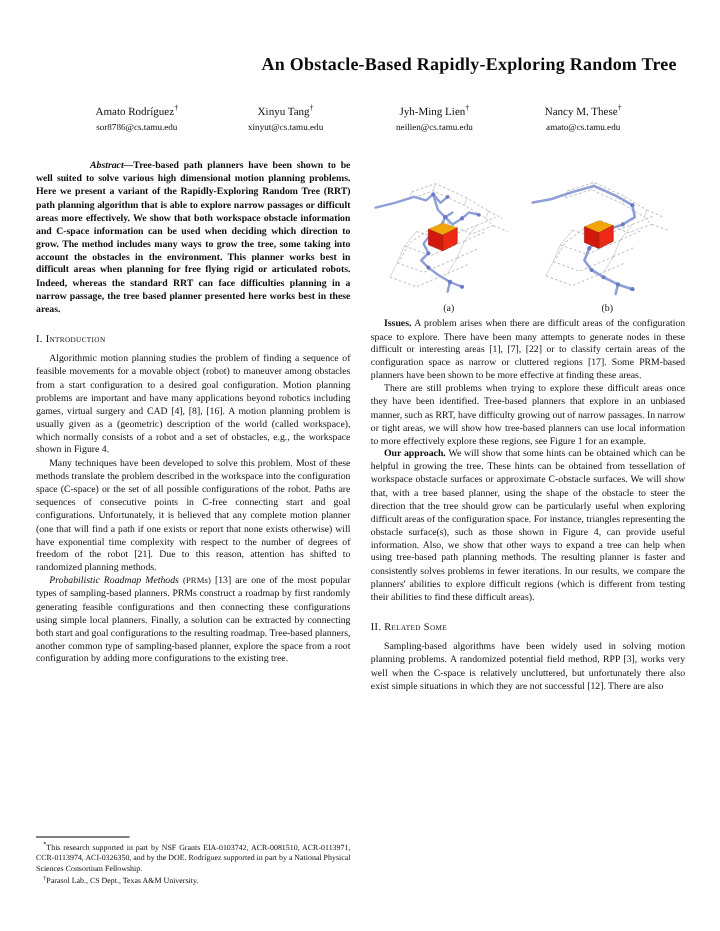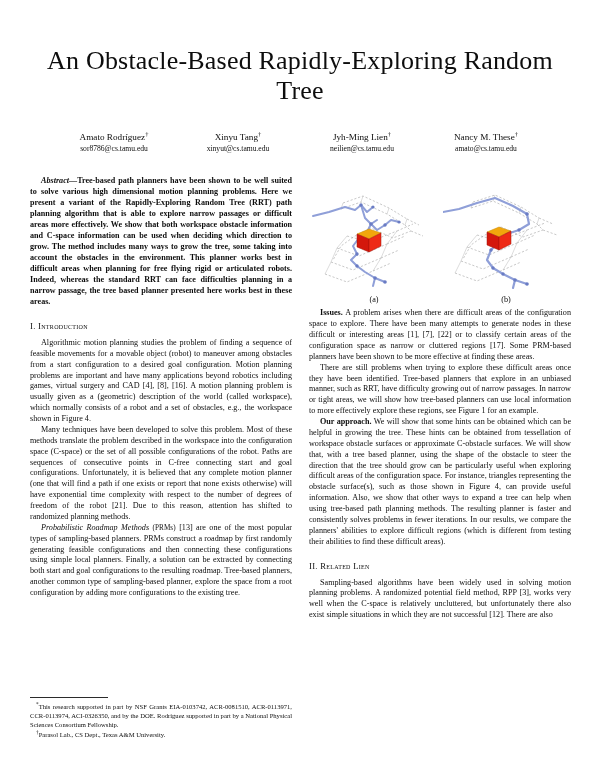--- a/index.html
+++ b/index.html
@@ -17,23 +17,23 @@
   .page {
     width: 600px;
     height: 776px;
     padding: 0;
     position: relative;
   }
 
   
   .title-block { padding: 46px 36px 0 36px; }
   .paper-title {
-    font-size: 26px;
-    font-weight: normal;
-    text-align: center;
+    font-size: 15px;
+    font-weight: bold;
+    text-align: right;
     letter-spacing: 0.2px;
     line-height: 1.15;
   }
 
   
   .authors {
     display: flex;
     justify-content: space-between;
     padding: 24px 52px 0 52px;
   }
@@ -70,21 +70,21 @@
     margin-bottom: 0;
     hyphens: auto;
   }
   p.abstract {
     font-size: 8.15px;
     line-height: 1.345;
     text-align: justify;
     text-indent: 11px;
     font-weight: bold;
   }
-  .abs-head { font-style: italic; font-weight: bold; }
+  .abs-head { font-style: italic; font-weight: bold; margin-left: 34px; }
   .scsm { font-size: 0.88em; letter-spacing: 0.1px; }
   .ital { font-style: italic; }
   .bold { font-weight: bold; }
 
   h2.section {
     font-size: 8.6px;
     font-weight: normal;
     font-variant: small-caps;
     letter-spacing: 0.3px;
     margin: 13px 0 7px 0;
@@ -304,21 +304,21 @@
 
         </div>
       </div>
 
       <p class="body"><span class="bold">Issues.</span><span> A problem arises when there are difficult areas of the configuration space to explore. There have been many attempts to generate nodes in these difficult or interesting areas [1], [7], [22] or to classify certain areas of the configuration space as narrow or cluttered regions [17]. Some PRM-based planners have been shown to be more effective at finding these areas.</span></p>
 
       <p class="body">There are still problems when trying to explore these difficult areas once they have been identified. Tree-based planners that explore in an unbiased manner, such as RRT, have difficulty growing out of narrow passages. In narrow or tight areas, we will show how tree-based planners can use local information to more effectively explore these regions, see Figure 1 for an example.</p>
 
       <p class="body"><span class="bold">Our approach.</span><span> We will show that some hints can be obtained which can be helpful in growing the tree. These hints can be obtained from tessellation of workspace obstacle surfaces or approximate C-obstacle surfaces. We will show that, with a tree based planner, using the shape of the obstacle to steer the direction that the tree should grow can be particularly useful when exploring difficult areas of the configuration space. For instance, triangles representing the obstacle surface(s), such as those shown in Figure 4, can provide useful information. Also, we show that other ways to expand a tree can help when using tree-based path planning methods. The resulting planner is faster and consistently solves problems in fewer iterations. In our results, we compare the planners' abilities to explore difficult regions (which is different from testing their abilities to find these difficult areas).</span></p>
 
-      <h2 class="section"><span class="numeral">II.</span>&nbsp;<span>Related Lien</span></h2>
+      <h2 class="section"><span class="numeral">II.</span>&nbsp;<span>Related Some</span></h2>
 
       <p class="body">Sampling-based algorithms have been widely used in solving motion planning problems. A randomized potential field method, RPP [3], works very well when the C-space is relatively uncluttered, but unfortunately there also exist simple situations in which they are not successful [12]. There are also</p>
 
     </div>
   </div>
 
   <div class="footnote-area">
     <div class="fn-rule"></div>
     <p class="footnote"><sup class="fnmark">*</sup><span>This research supported in part by NSF Grants EIA-0103742, ACR-0081510, ACR-0113971, CCR-0113974, ACI-0326350, and by the DOE. Rodríguez supported in part by a National Physical Sciences Consortium Fellowship.</span></p>
     <p class="footnote"><sup class="fnmark">†</sup><span>Parasol Lab., CS Dept., Texas A&amp;M University.</span></p>

